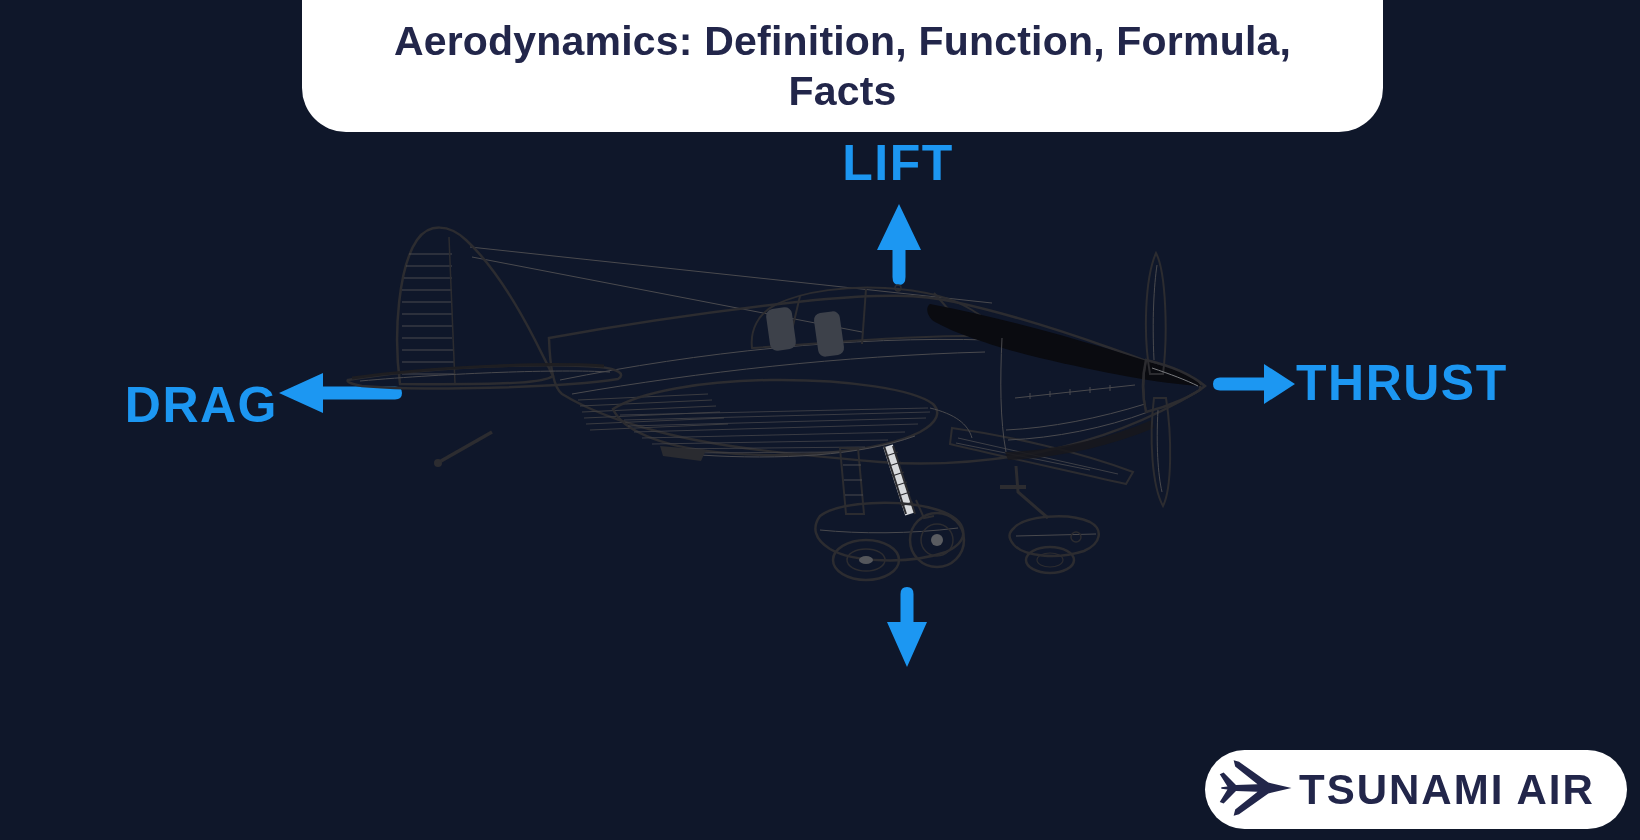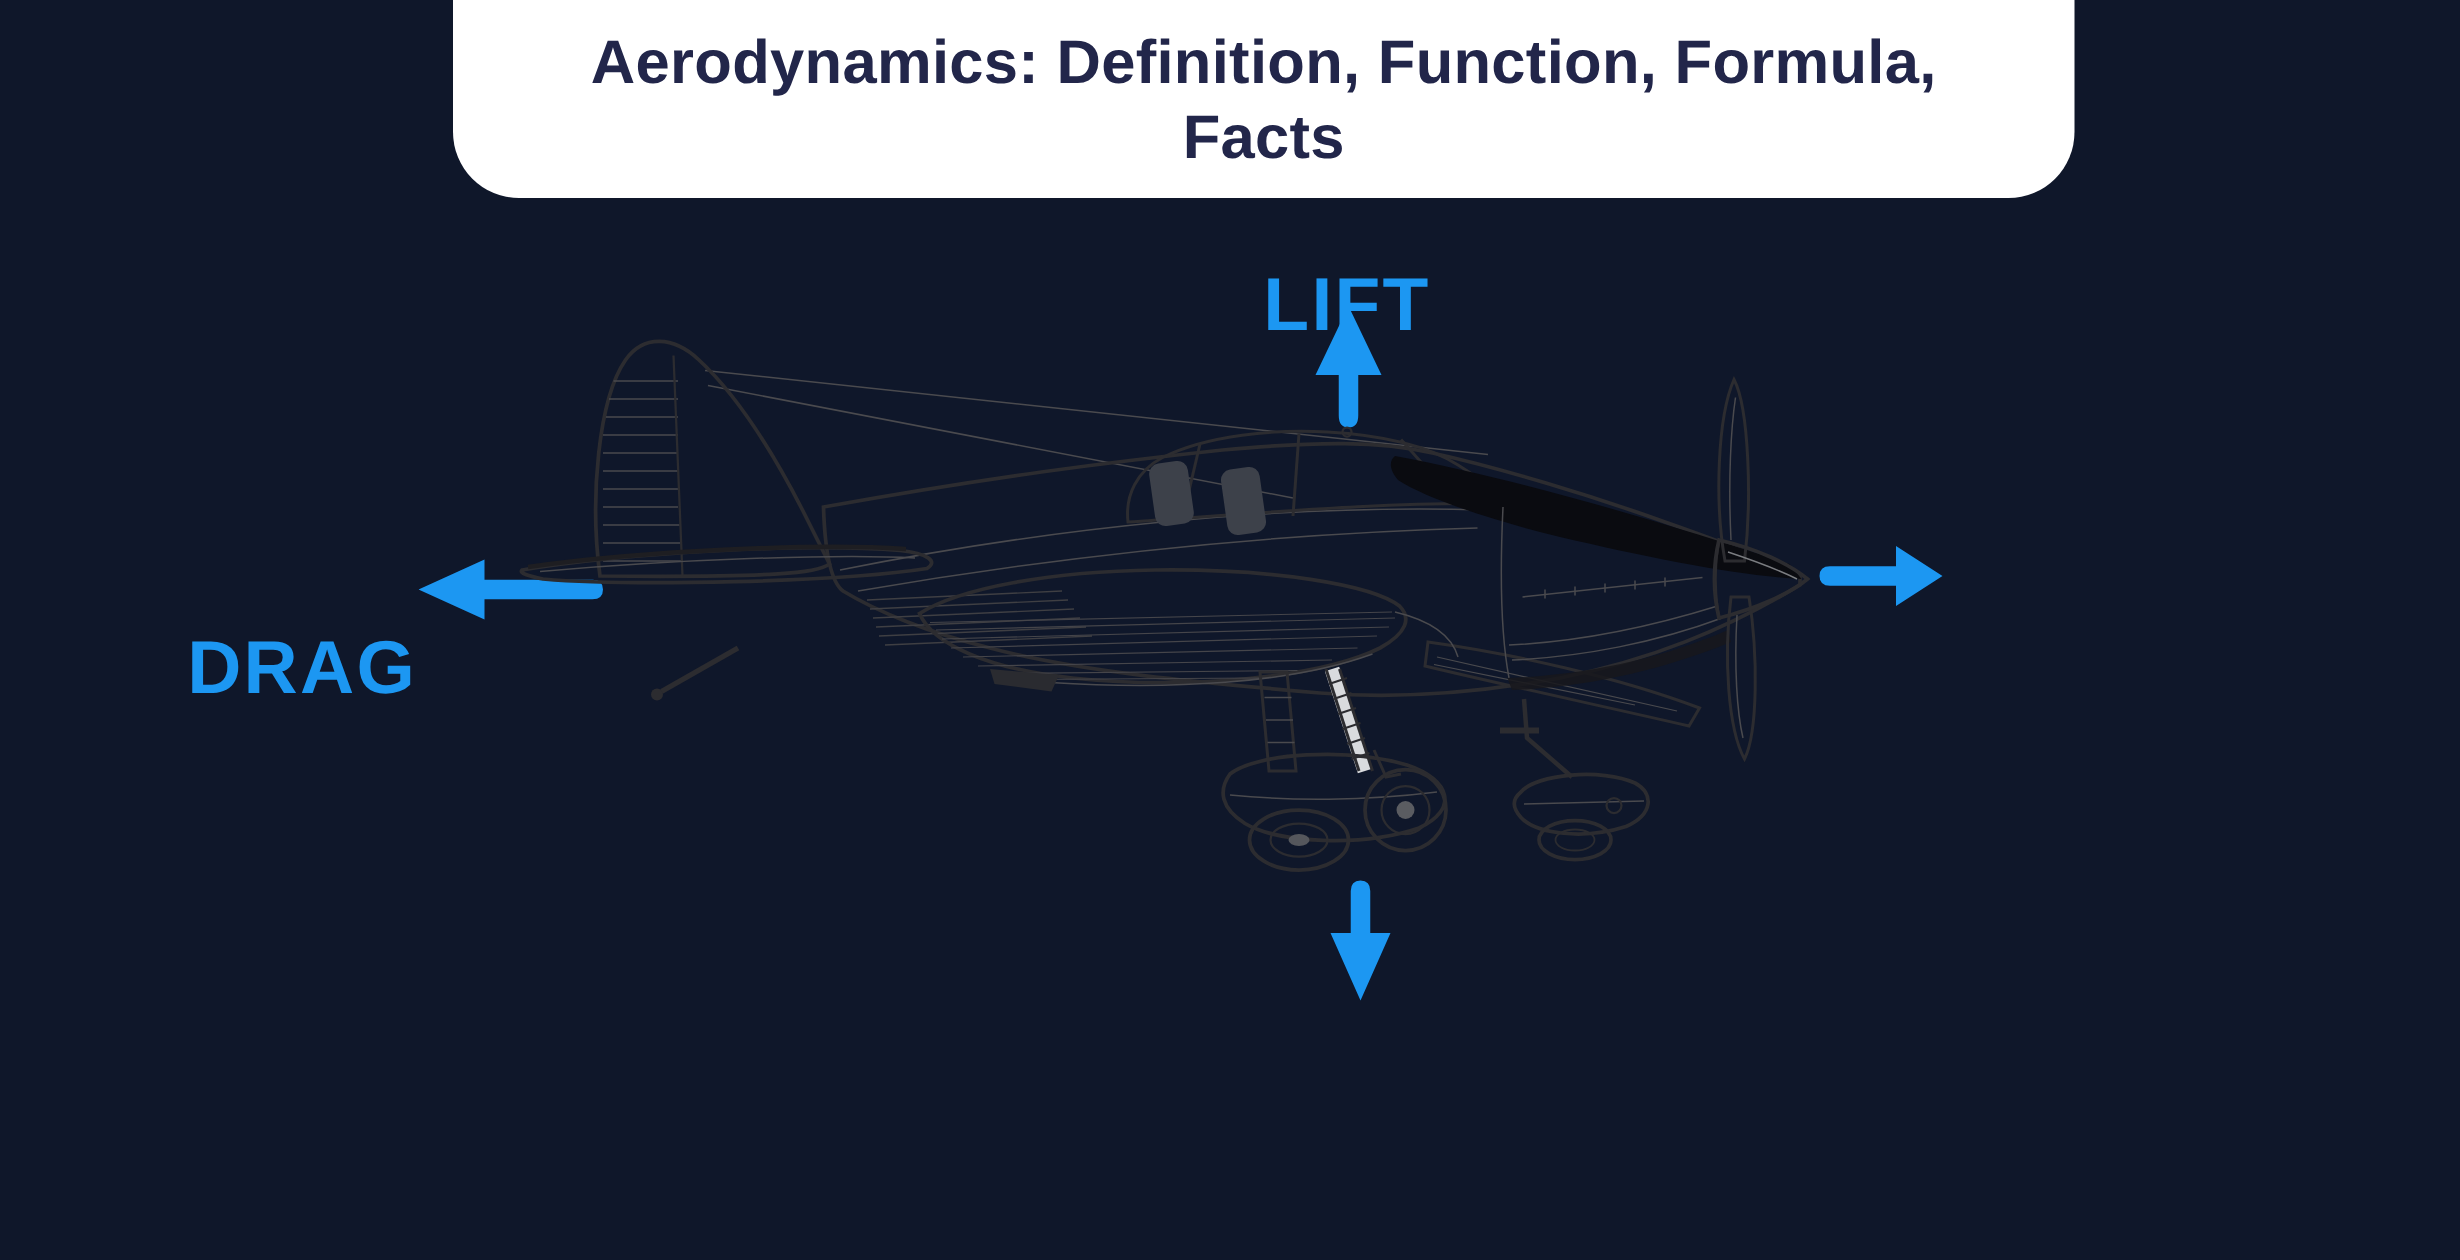--- a/index.html
+++ b/index.html
@@ -8,21 +8,21 @@
 
   
   .title-card{position:absolute;left:302px;top:-44px;width:1081px;height:176px;
     background:#ffffff;border-radius:44px;z-index:4;}
   .title-card h1{margin:0;position:absolute;top:60px;left:0;width:100%;
     text-align:center;font-size:41px;line-height:50px;font-weight:bold;
     color:#22264a;letter-spacing:.2px;}
 
   
   .force-label{position:absolute;z-index:5;color:#1c97f2;font-weight:bold;
-    font-size:50px;line-height:50px;letter-spacing:1.5px;margin-top:40px;}
+    font-size:50px;line-height:50px;letter-spacing:1.5px;}
   .lbl-lift{left:828px;top:138px;width:140px;text-align:center;}
   .lbl-drag{left:110px;top:380px;width:168px;text-align:right;}
   .lbl-thrust{left:1296px;top:358px;width:220px;text-align:left;}
   .lbl-weight{left:793px;top:681px;width:230px;text-align:center;}
 
   .force-arrow{position:absolute;z-index:1;}
   .arr-lift{left:876px;top:204px;}
   .arr-weight{left:886px;top:586px;}
   .arr-drag{left:279px;top:372px;}
   .arr-thrust{left:1212px;top:363px;}
@@ -67,20 +67,21 @@
     </svg>
   </div>
   <div class="force-arrow arr-thrust">
     <svg width="84" height="42" viewBox="0 0 84 42">
       <path d="M8 14.5 L52 14.5 L52 1 L83 21 L52 41 L52 27.5 L8 27.5 Q1 27.5 1 21 Q1 14.5 8 14.5 Z"></path>
     </svg>
   </div>
 
   <div class="force-label lbl-lift">LIFT</div>
   <div class="force-label lbl-drag">DRAG</div>
+  <div class="force-label lbl-thrust">THRUST</div>
 
   <svg class="plane" viewBox="335 225 890 370">
 
     <line class="thin" x1="470" y1="247" x2="992" y2="303" stroke-width="1.5"></line>
     <line class="thin" x1="472" y1="257" x2="862" y2="332" stroke-width="1.5"></line>
 
     <g>
       <path class="ln" d="M400,384 C393,332 399,266 417,240 C429,223 449,224 466,240 C492,264 517,305 535,340 C543,356 549,368 553,376 C545,382 520,385 400,384 Z" fill="#f8f9fa" stroke-width="2.5"></path>
       <line class="thin" x1="409" y1="254" x2="452" y2="254"></line>
       <line class="thin" x1="406" y1="266" x2="452" y2="266"></line>
@@ -204,14 +205,22 @@
       <path class="ln" d="M1150,374 C1143,335 1145,278 1156,253 C1166,272 1168,334 1163,374 Z" fill="#eef0f2" stroke-width="2"></path>
       <path class="thin" d="M1154,360 C1152,320 1154,285 1157,265"></path>
       <path class="ln" d="M1154,398 C1149,438 1152,486 1163,506 C1172,488 1172,436 1166,398 Z" fill="#eef0f2" stroke-width="2"></path>
       <path class="thin" d="M1158,410 C1156,445 1158,475 1162,492"></path>
       <path class="ln" d="M1146,360 C1172,366 1193,376 1205,386 C1193,396 1170,406 1146,412 C1142,395 1142,377 1146,360 Z" fill="#fdfdfe" stroke-width="2.5"></path>
       <path class="ln" d="M1146,360 C1143,377 1143,395 1146,412" stroke-width="1.5"></path>
       <path d="M1152,368 C1170,374 1186,380 1198,386" fill="none" stroke="#7a7c80" stroke-width="1"></path>
     </g>
   </svg>
 
+  <div class="logo-pill">
+    <span class="logo-icon">
+      <svg width="74" height="66" viewBox="0 0 96 84">
+        <polygon fill="#22264a" points="94,42 64,35 26,8 19,6 21,14 50,37 22,38 6,22 1,24 11,40 3,41 3,43 11,44 1,60 6,62 22,46 50,47 21,70 19,78 26,76 64,49"></polygon>
+      </svg>
+    </span>
+    <span class="logo-text">TSUNAMI AIR</span>
+  </div>
 
 </div>
 
 </body></html>

